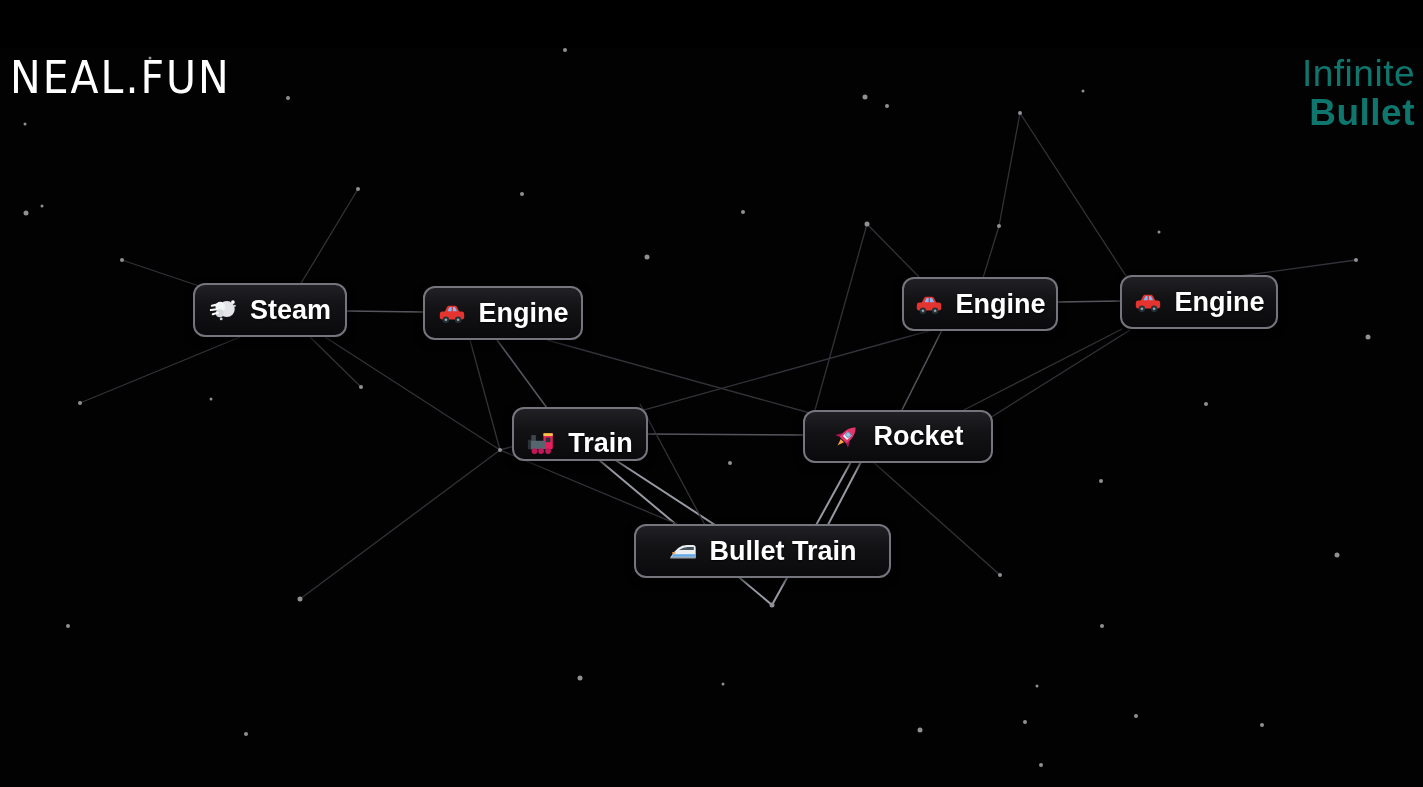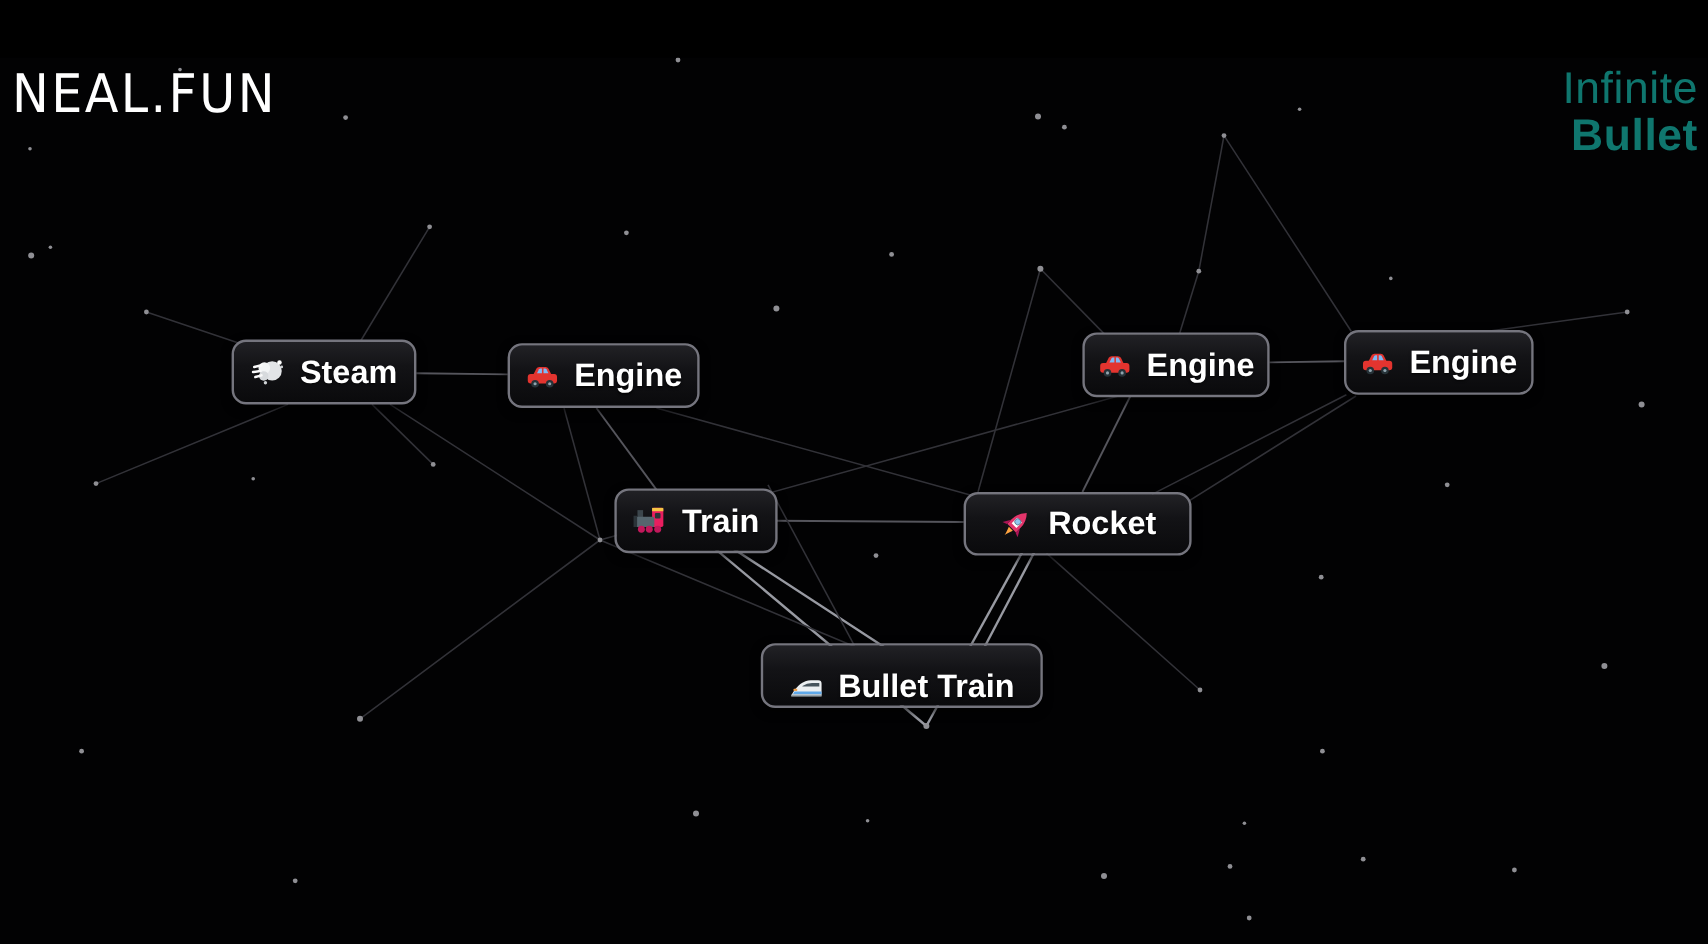--- a/index.html
+++ b/index.html
@@ -167,21 +167,21 @@
             <path d="M11.2 14 L13 10.3 Q13.4 9.6 14.3 9.6 L15.6 9.6 L15.6 14 Z" fill="#7fb9f5"></path>
             <path d="M17 14 L17 9.6 L18.3 9.6 Q19.2 9.6 19.6 10.3 L21.4 14 Z" fill="#7fb9f5"></path>
             <circle cx="9.5" cy="23.2" r="3.4" fill="#263238"></circle>
             <circle cx="9.5" cy="23.2" r="1.4" fill="#90a4ae"></circle>
             <circle cx="22.5" cy="23.2" r="3.4" fill="#263238"></circle>
             <circle cx="22.5" cy="23.2" r="1.4" fill="#90a4ae"></circle>
           </svg>
         </span>
         <span class="card-label">Engine</span>
       </div>
-      <div class="card" style="left: 512px; top: 359px; width: 136px; height: 54px;">
+      <div class="card" style="left: 512px; top: 359px; width: 136px; height: 54px; align-items: flex-end;">
         <span class="card-icon">
           <svg viewBox="0 0 32 32">
             <rect x="4.5" y="6.5" width="5" height="7" fill="#3c464c"></rect>
             <rect x="17.5" y="4.5" width="10" height="17" rx="1.6" fill="#e91e5f"></rect>
             <rect x="17.5" y="4.5" width="10" height="3" fill="#f6c445"></rect>
             <rect x="20" y="9" width="5" height="5" rx="1" fill="#2b3338"></rect>
             <rect x="2" y="12.5" width="17.5" height="9" rx="1.6" fill="#56666e"></rect>
             <rect x="1" y="11.5" width="3.2" height="10" fill="#2b3338"></rect>
             <circle cx="8" cy="23.5" r="3.1" fill="#c2185b"></circle>
             <circle cx="15" cy="23.5" r="3.1" fill="#c2185b"></circle>
@@ -198,21 +198,21 @@
               <path d="M13 11 L19 11 L19 18 L13 18 Z" fill="#fdfdfd"></path>
               <circle cx="16" cy="13.2" r="2.7" fill="#8fc6ef" stroke="#5f7d92" stroke-width="0.8"></circle>
               <path d="M10.5 16 L6.5 23 L10.5 21.5 Z" fill="#ad1457"></path>
               <path d="M21.5 16 L25.5 23 L21.5 21.5 Z" fill="#ad1457"></path>
               <path d="M13.5 22 Q16 28.5 16 30 Q16 28.5 18.5 22 Z" fill="#ffa440"></path>
             </g>
           </svg>
         </span>
         <span class="card-label">Rocket</span>
       </div>
-      <div class="card" style="left: 634px; top: 488px; width: 235px; height: 54px; align-items: flex-end;">
+      <div class="card" style="left: 634px; top: 476px; width: 257px; height: 54px;">
         <span class="card-icon">
           <svg viewBox="0 0 32 32">
             <path d="M2.5 23 Q10 9.5 20 9.5 L26.5 9.5 Q29.5 9.5 29.5 12.5 L29.5 23 Z" fill="#eceff1"></path>
             <path d="M12.5 14.5 Q16.5 11.8 21 11.8 L27.5 11.8 L27.5 15 L12.5 15 Z" fill="#47545c"></path>
             <path d="M5.5 19.5 L29.5 19.5 L29.5 22 L4 22 Z" fill="#5fa8e8"></path>
             <rect x="4.5" y="17" width="3.4" height="2" rx="0.6" fill="#f0a04a"></rect>
             <rect x="2.5" y="22.2" width="27" height="1.8" fill="#98a4ab"></rect>
           </svg>
         </span>
         <span class="card-label">Bullet Train</span>

